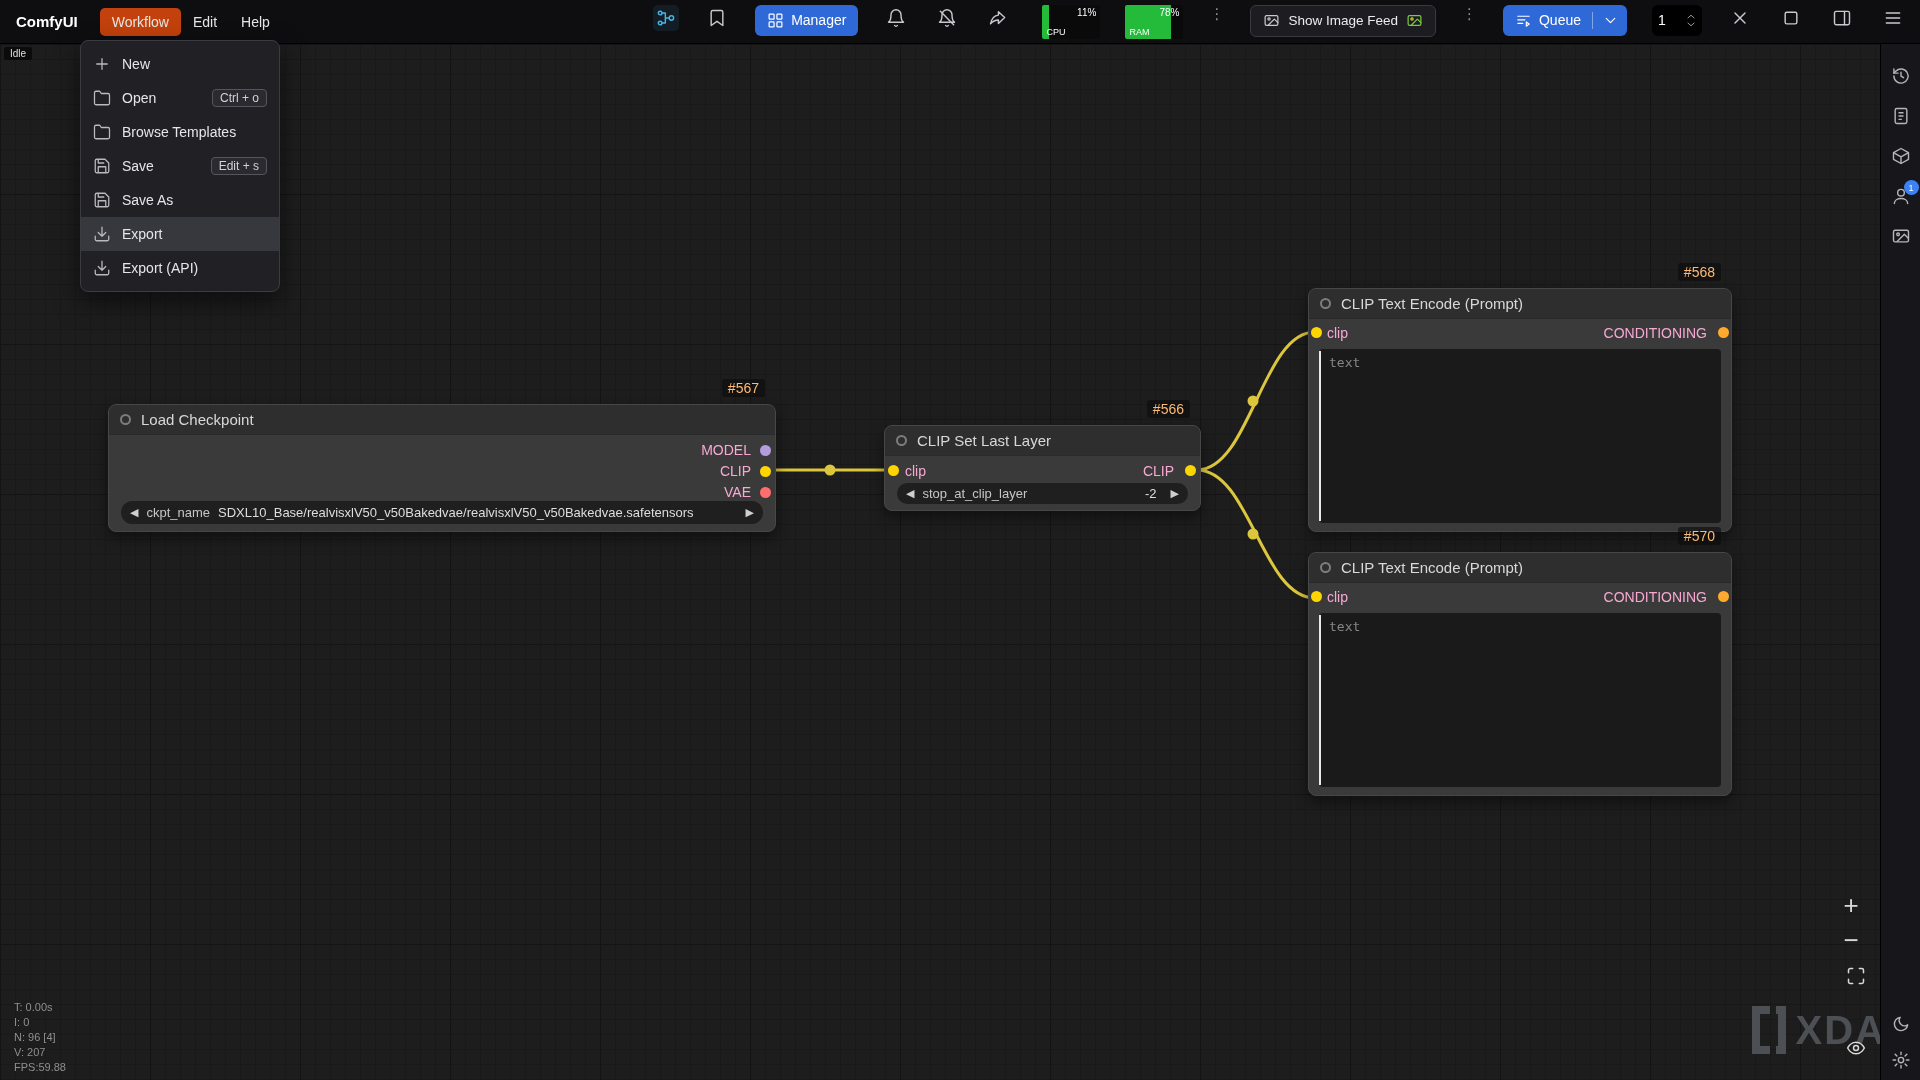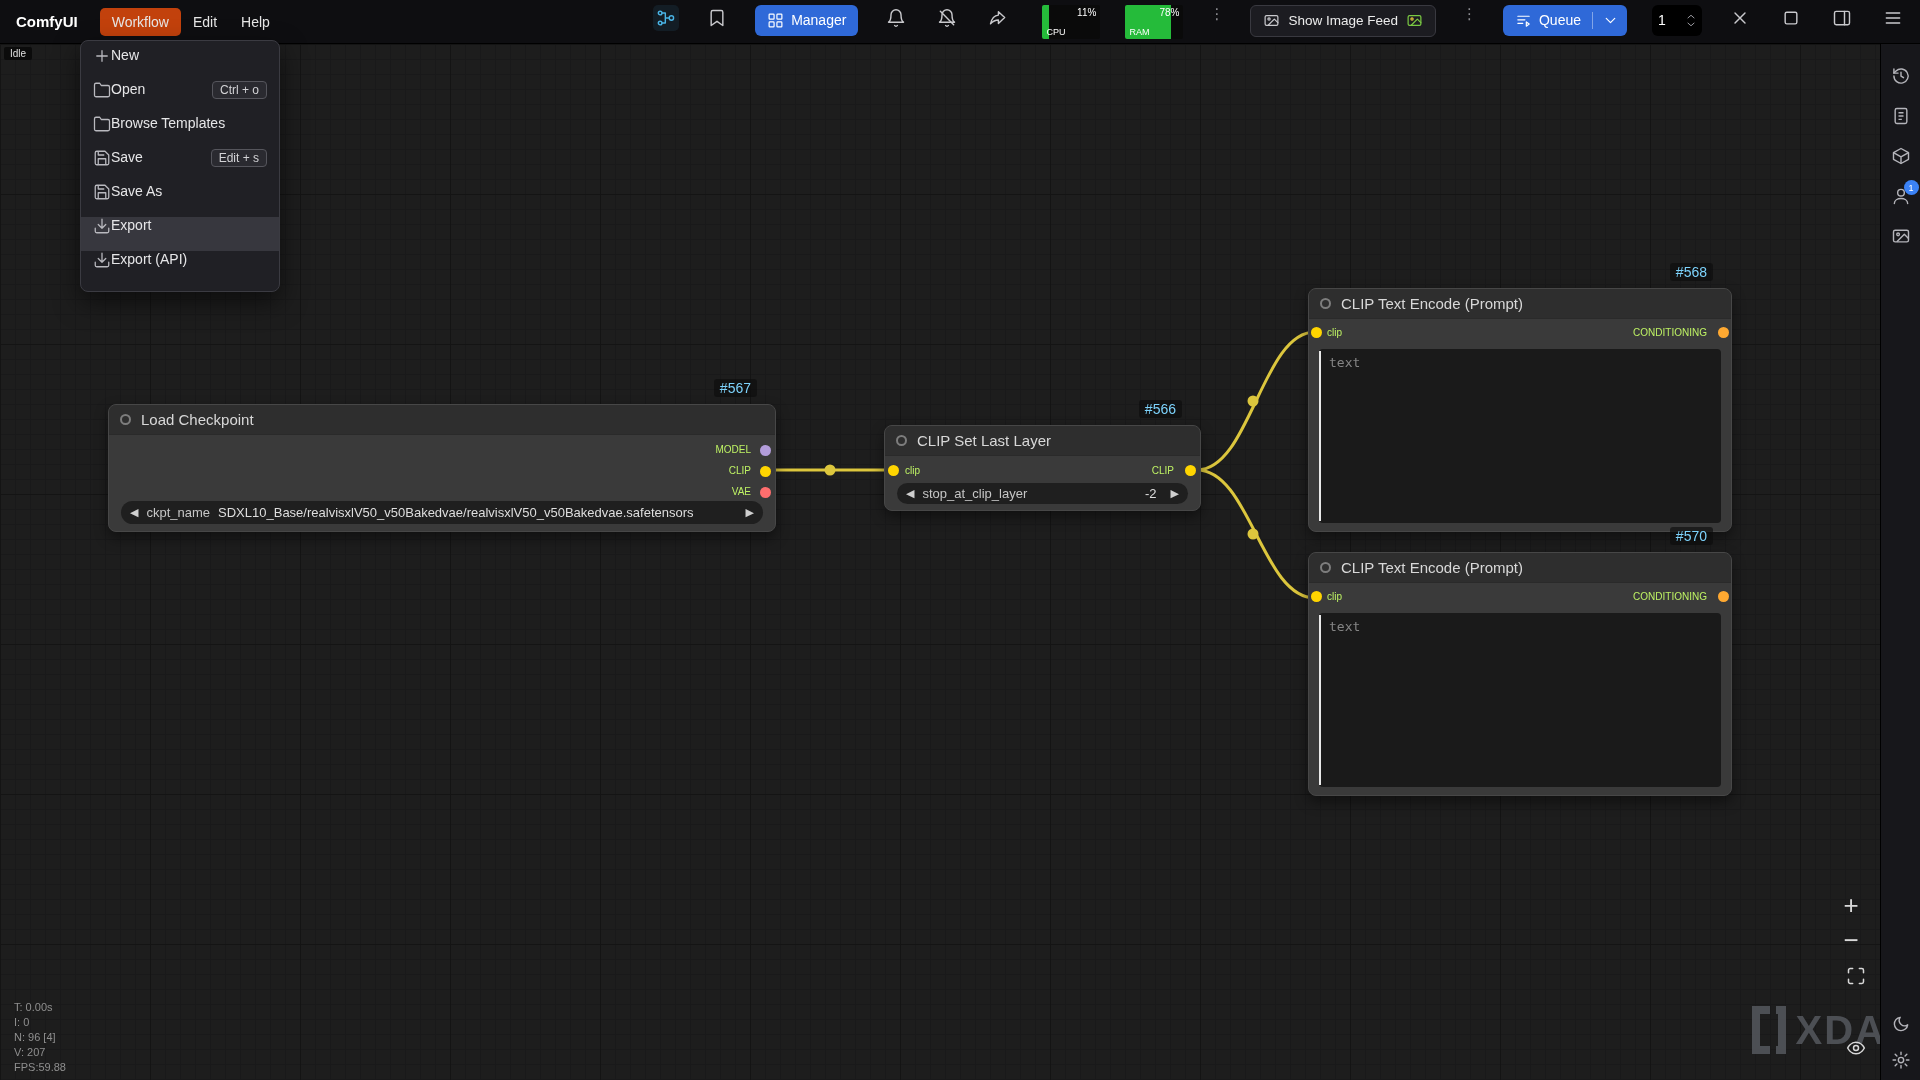--- a/index.html
+++ b/index.html
@@ -43,39 +43,39 @@
     border:1px solid #393940;border-radius:6px;padding:0 12px;font-size:13.5px;color:#ececec}
   .batch{display:flex;align-items:center;justify-content:space-between;width:50px;height:31px;
     background:#000;border-radius:6px;padding:0 6px;color:#fff;font-size:14px}
   .steppers{display:flex;flex-direction:column;gap:1px}
   .steppers svg{width:10px;height:7px;stroke:#9a9aa0;stroke-width:2.4;fill:none}
 
   
   .dropdown{position:absolute;left:80px;top:40px;width:200px;background:#202025;
     border:1px solid #3b3b42;border-radius:8px;padding:6px 0;z-index:60;
     box-shadow:0 10px 26px rgba(0,0,0,.55)}
-  .dd-item{display:flex;align-items:flex-start;height:34px;padding:0 12px;
+  .dd-item{display:flex;align-items:center;gap:11px;height:34px;padding:0 12px;
     font-size:14px;color:#e6e6e8}
   .dd-item.hl{background:#37373e}
   .dd-item svg{stroke:#b9b9bf;width:18px;height:18px}
   .dd-label{flex:1}
   .kbd{font-size:12px;color:#d3d3d6;background:#2a2a30;border:1px solid #55555c;
     border-radius:4px;padding:1px 7px}
 
   
   .node{position:absolute;background:#3a3a3a;border:1px solid #474747;border-radius:8px;
     box-shadow:0 6px 14px rgba(0,0,0,.45);z-index:10}
   .node-header{height:30px;background:#2e2e2e;border-radius:7px 7px 0 0;display:flex;
     align-items:center;gap:10px;padding:0 11px;font-size:15px;color:#d8d8d8;
     border-bottom:1px solid #2a2a2a}
   .collapse-dot{width:11px;height:11px;border-radius:50%;border:2px solid #7d7d7d;flex:none}
-  .node-id{position:absolute;top:-26px;right:18px;font-size:14px;color:#7dd3fc;
+  .node-id{position:absolute;top:-26px;right:10px;font-size:14px;color:#fdba74;
     background:rgba(12,12,12,.65);padding:1px 6px;border-radius:3px}
   .dot{position:absolute;width:11px;height:11px;border-radius:50%;z-index:12}
-  .slot-label{position:absolute;font-size:10px;color:#bef264;line-height:18px}
+  .slot-label{position:absolute;font-size:14px;color:#f9a8d4;line-height:18px}
   .widget{position:absolute;left:12px;right:12px;background:#1f1f1f;border-radius:12px;
     display:flex;align-items:center;color:#c6c6c6;font-size:13px;padding:0 9px;gap:8px}
   .widget .arr{color:#cfcfcf;font-size:11px;font-family:"DejaVu Sans",sans-serif}
   .widget .wname{white-space:nowrap}
   .widget .wval{flex:1;text-align:left;white-space:nowrap;overflow:hidden;color:#dedede}
   .widget .wval.right{text-align:right;padding-right:6px}
   .ta-wrap{position:absolute;left:10px;right:10px}
   .ta-wrap textarea{width:100%;height:100%;background:#1a1a1a;border:none;border-radius:4px;
     resize:none;outline:none;padding:6px 10px;color:#cfcfcf;
     font-family:"DejaVu Sans Mono",monospace;font-size:13px}

